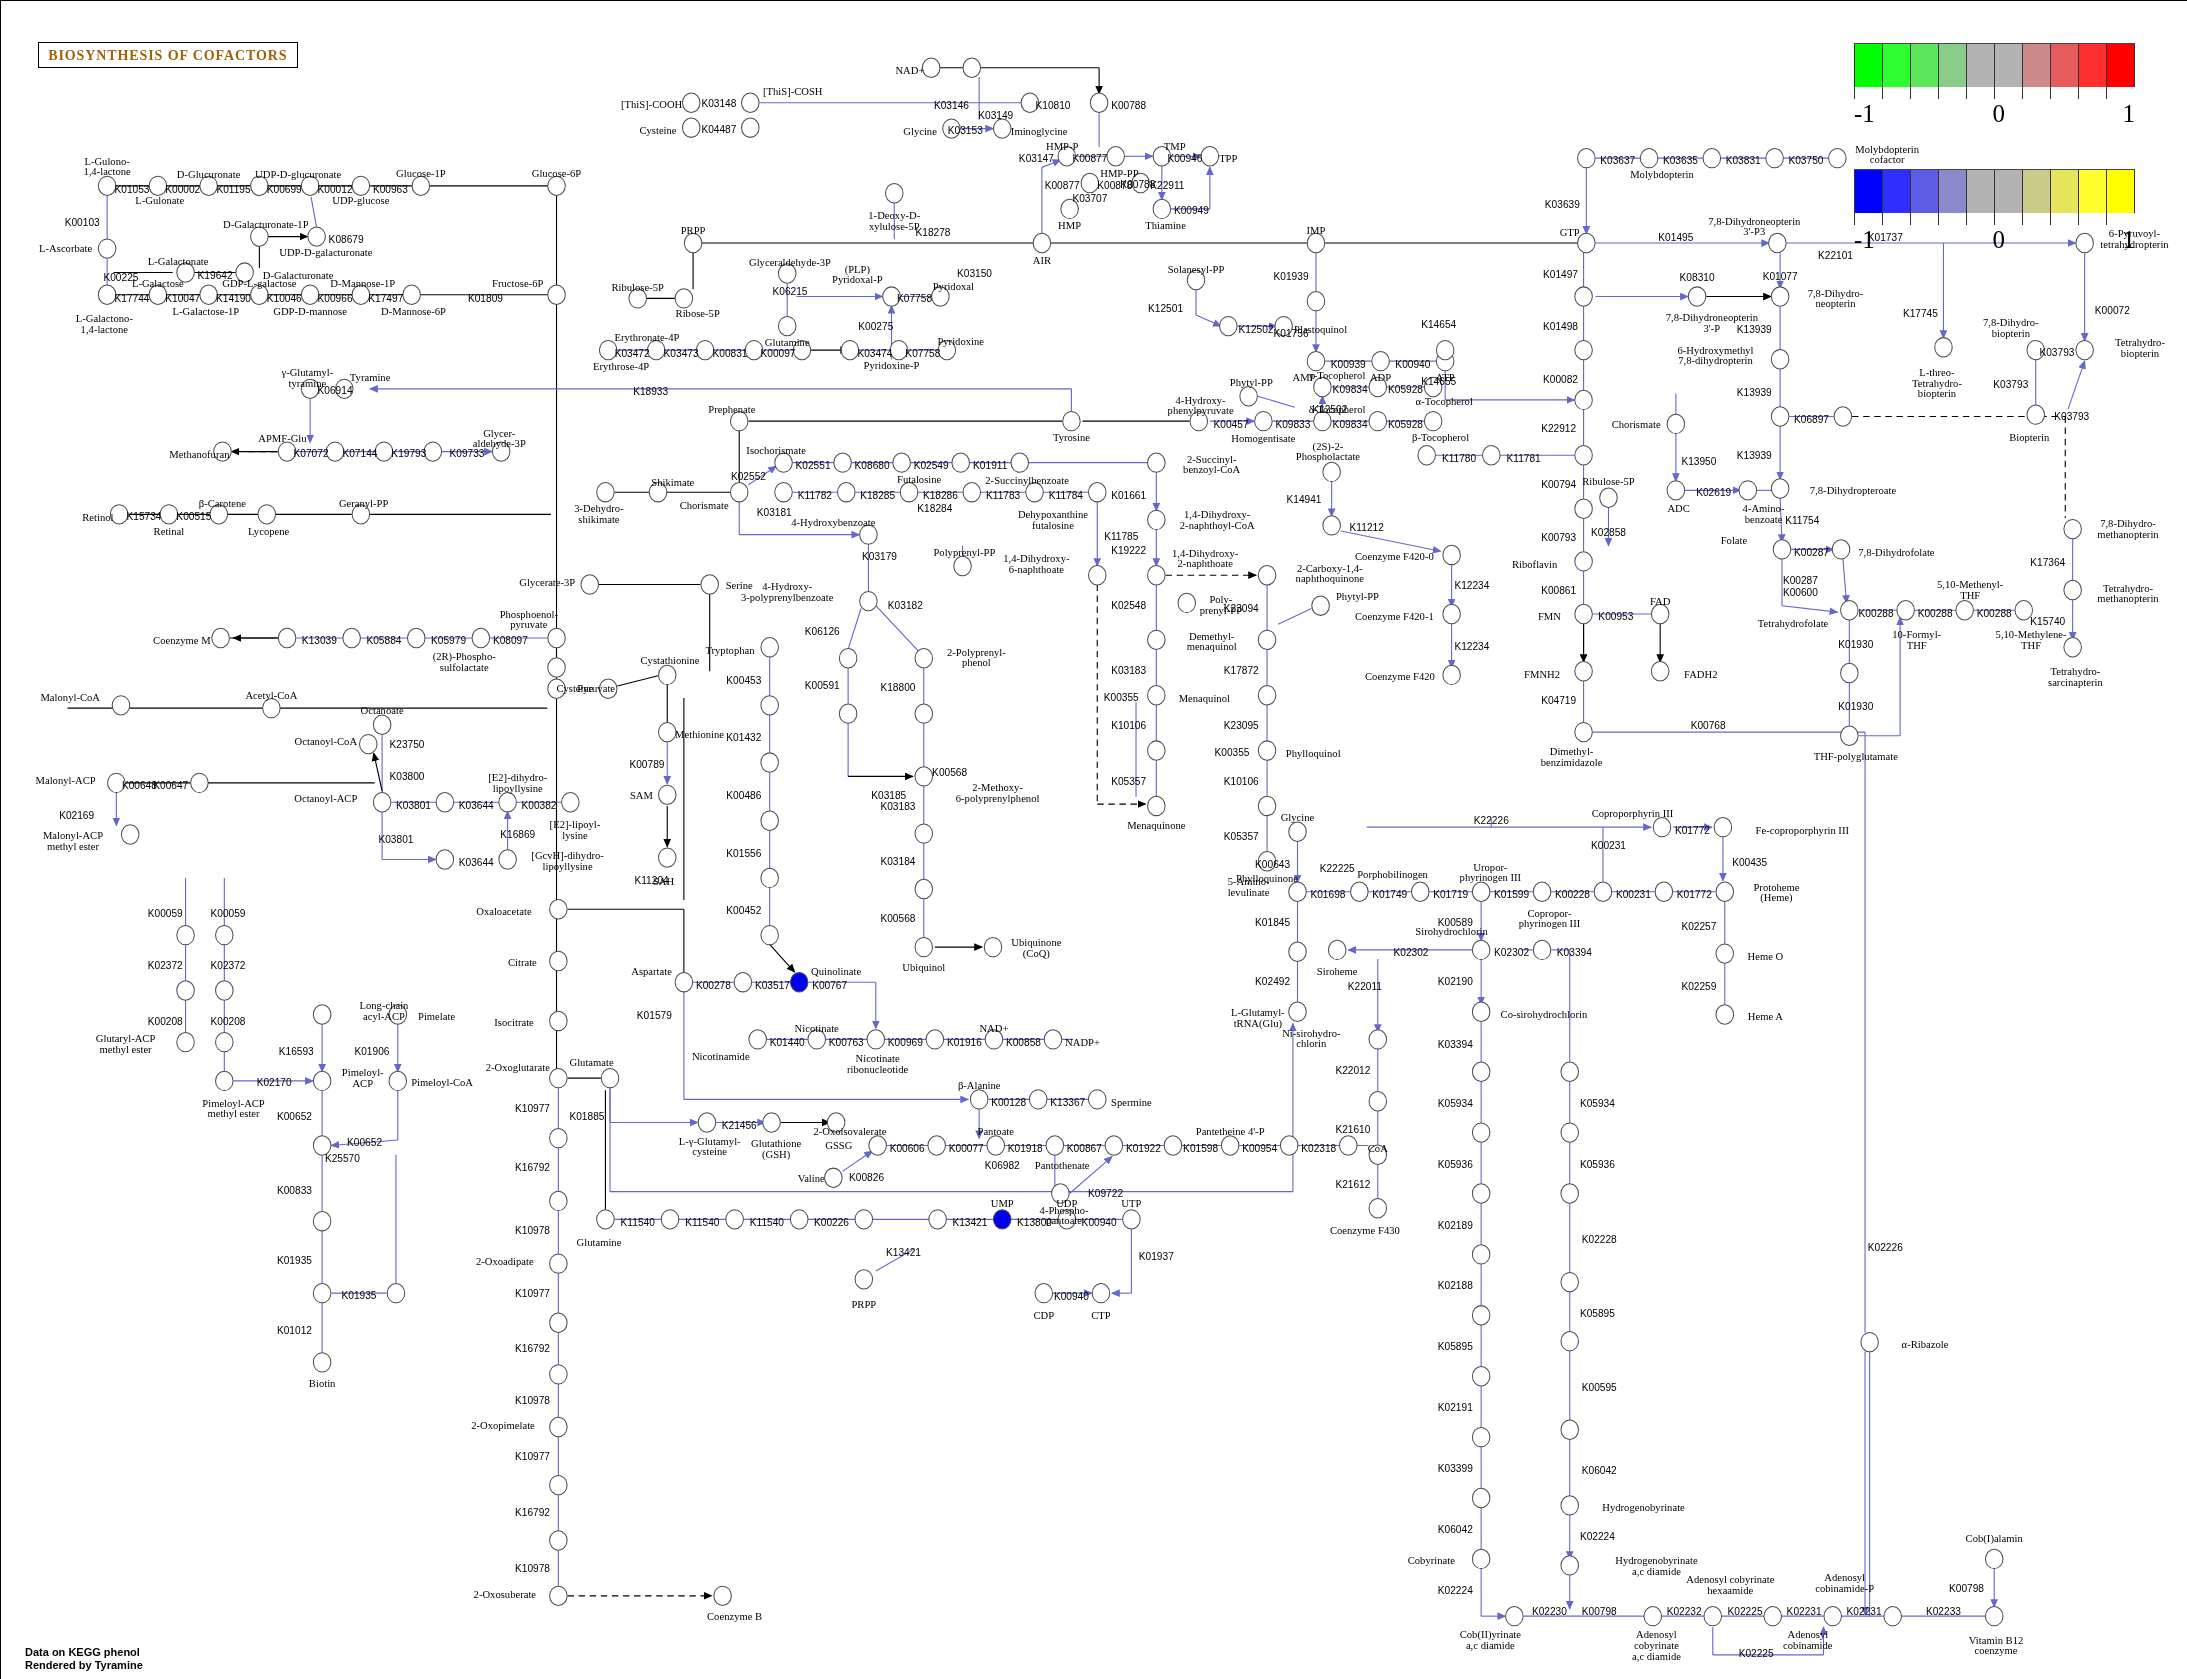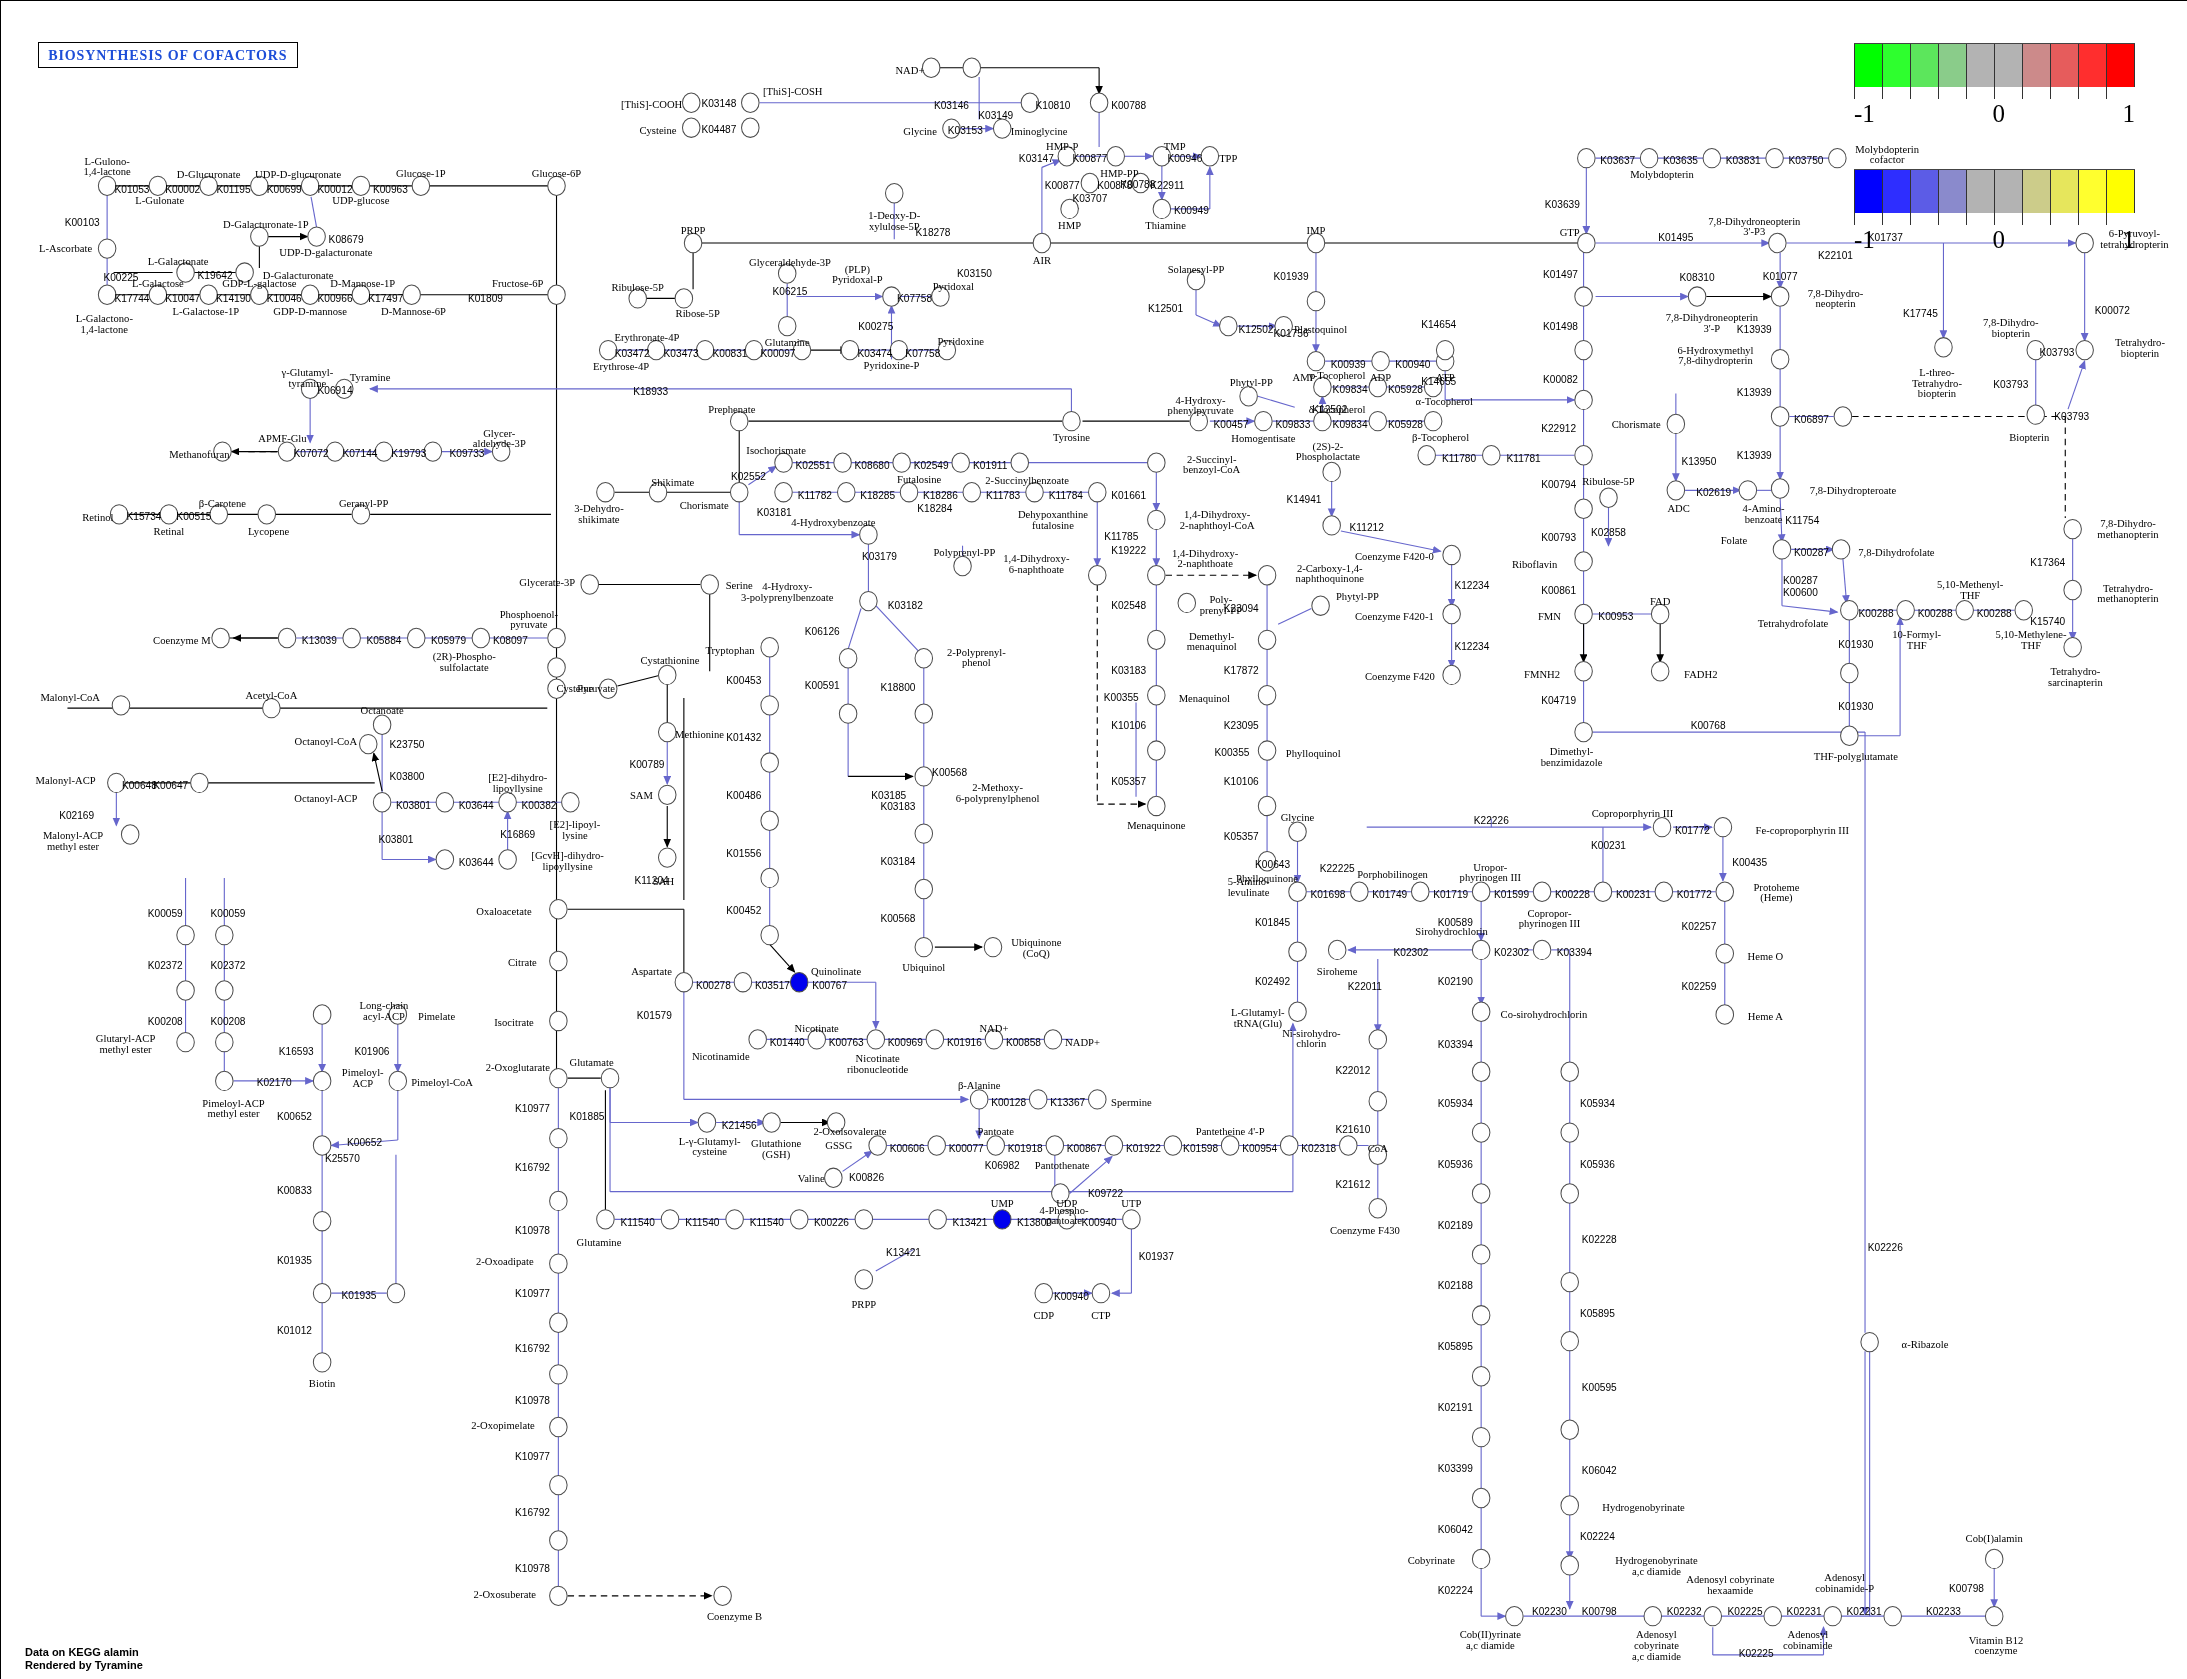--- a/index.html
+++ b/index.html
@@ -1,19 +1,19 @@
 <!DOCTYPE html>
 <html style="font-size:14.8px"><head>
 <meta charset="utf-8">
 <style>
   html,body{margin:0;padding:0;background:#fff;}
   #canvas{position:relative;width:2187px;height:1680px;background:#fff;border:0.9px solid #000;overflow:hidden;
           font-family:"Liberation Serif",serif;}
   #titlebox{position:absolute;left:37px;top:41px;border:1.8px double #000;padding:3.7px 9.2px;background:#fff;}
-  #titlebox span{font-family:"Liberation Serif",serif;font-size:14px;font-weight:bold;letter-spacing:0.9px;color:#1d4ed8;}
+  #titlebox span{font-family:"Liberation Serif",serif;font-size:14px;font-weight:bold;letter-spacing:0.9px;color:#a16207;}
   #pathsvg{position:absolute;left:0;top:0;}
   .legend{position:absolute;}
   .legend .bar{display:flex;height:43px;border-top:0.9px solid #444;}
   .legend .seg{flex:1 1 auto;border-left:0.9px solid #333;position:relative;}
   .legend .seg:last-child{border-right:0.9px solid #333;}
   .legend .seg:after{content:"";position:absolute;left:-0.9px;bottom:-12px;height:12px;border-left:0.9px solid #333;}
   .legend .ticks{display:flex;justify-content:space-between;margin-top:13px;
                  font-family:"Liberation Serif",serif;font-size:25px;color:#000;}
   #footer{position:absolute;left:24px;top:1645px;font-family:"Liberation Sans",sans-serif;
           font-size:11px;font-weight:bold;color:#000;line-height:13px;}
@@ -1146,17 +1146,17 @@
         <div class="seg" style="background: rgb(255, 255, 0);"></div>
       </div>
     <div class="ticks">
       <span>-1</span>
       <span>0</span>
       <span>1</span>
     </div>
   </div>
 
   <div id="footer">
-    <div>Data on KEGG alamin</div>
+    <div>Data on KEGG phenol</div>
     <div>Rendered by Tyramine</div>
   </div>
 </div>
 
 
 </body></html>

